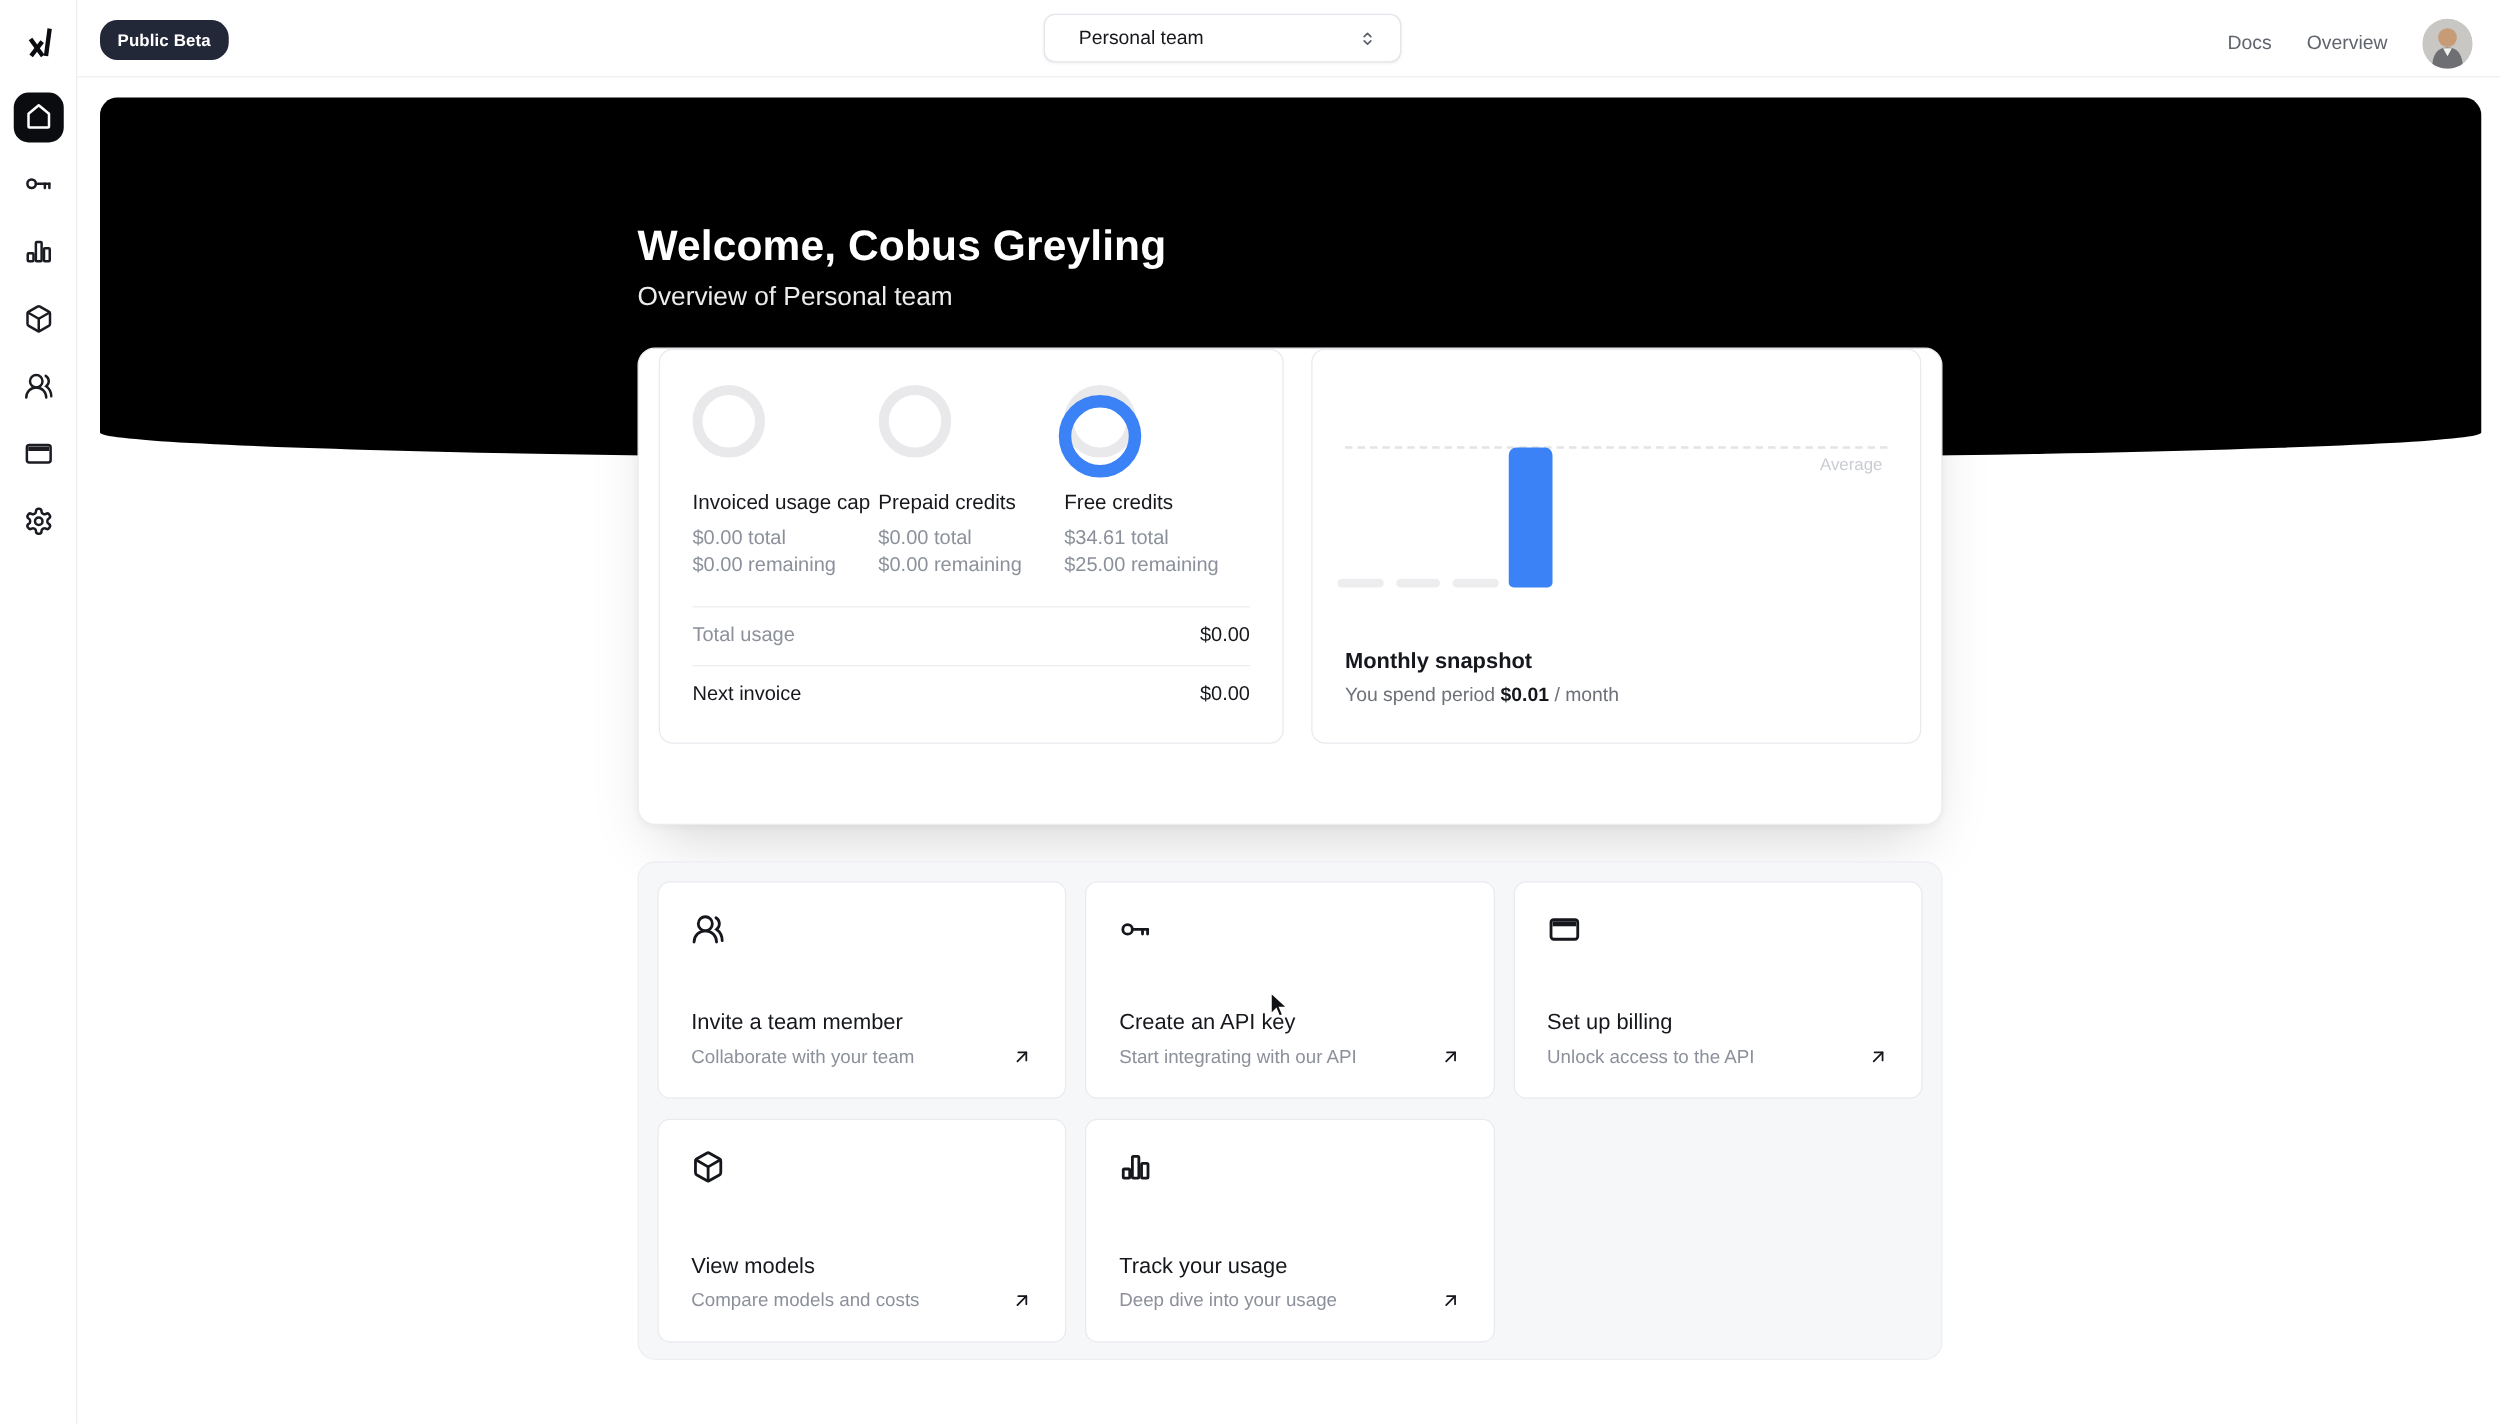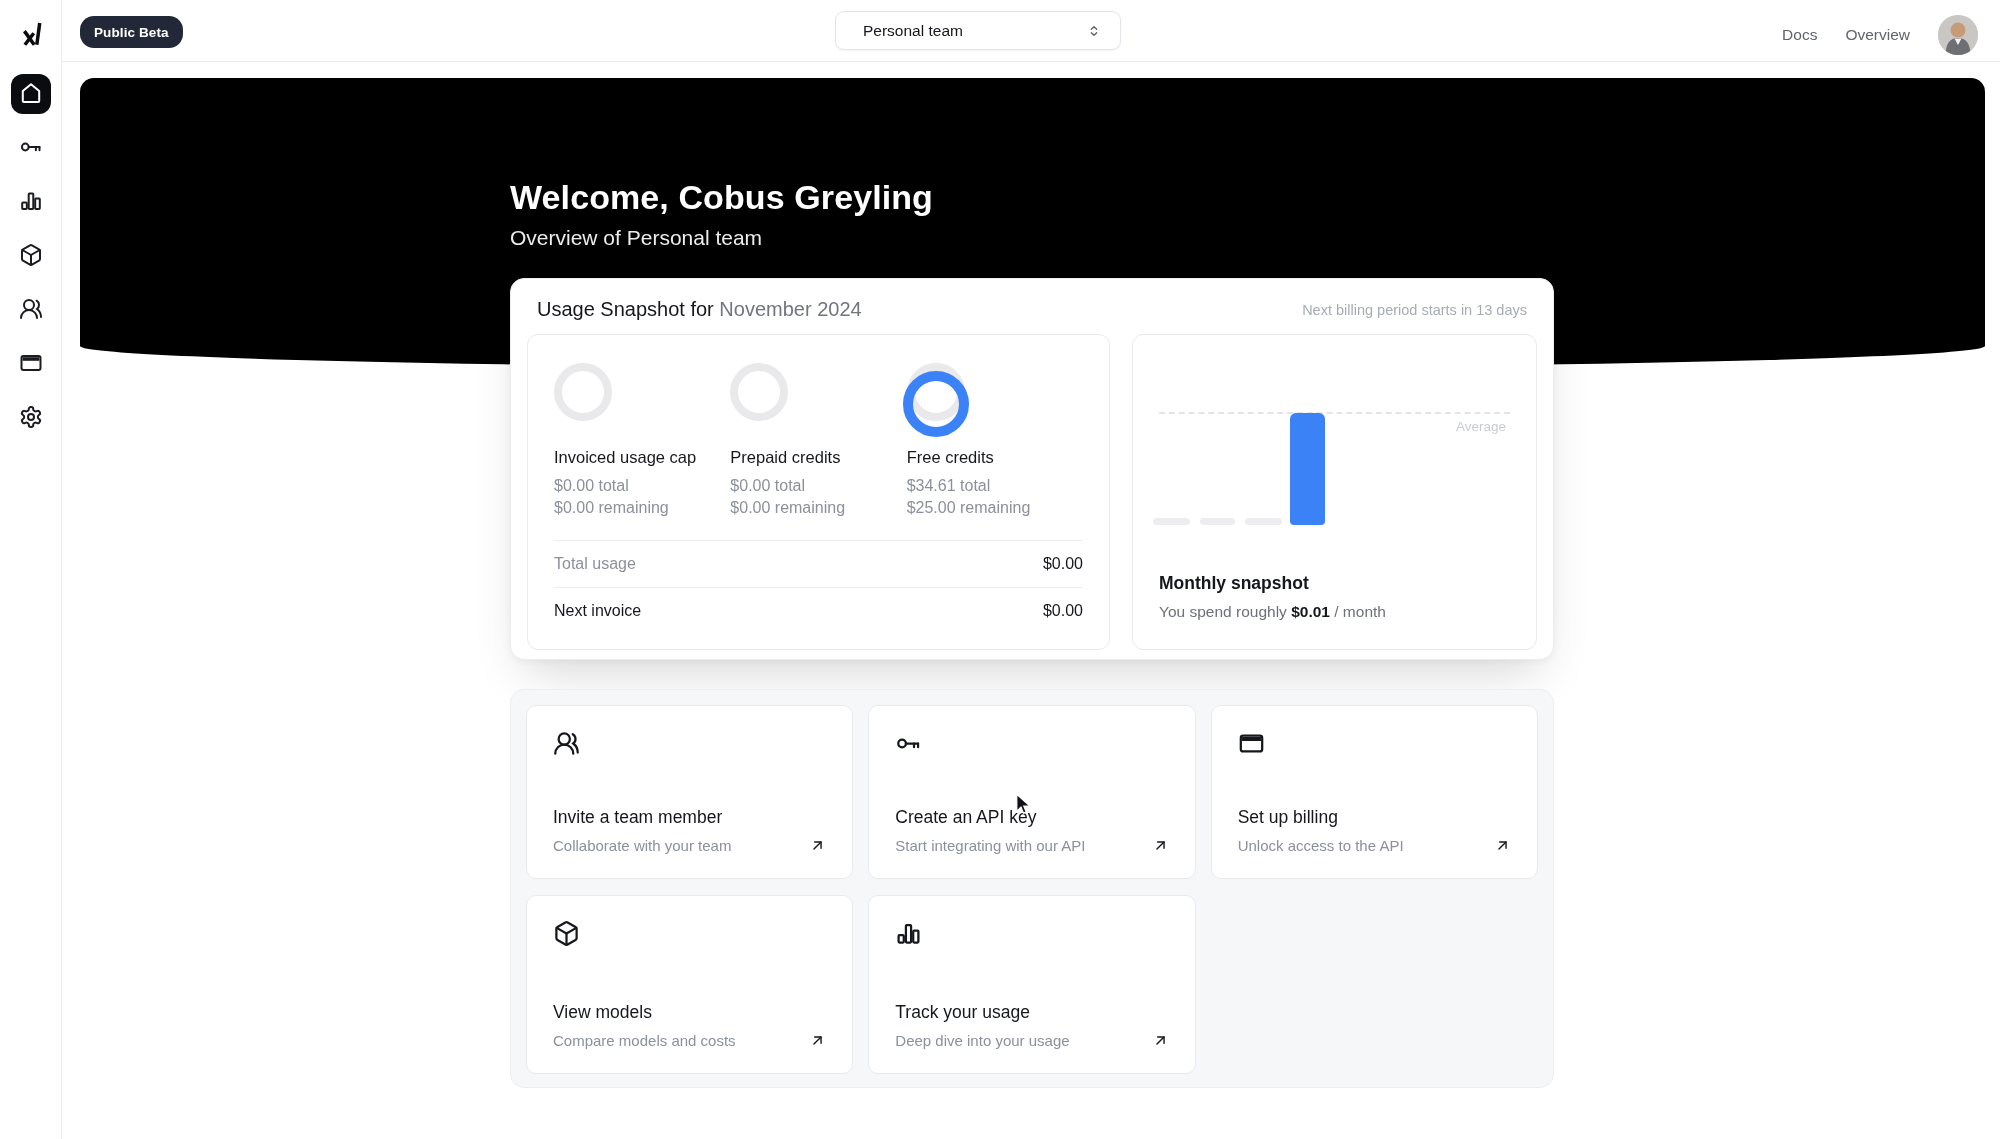--- a/index.html
+++ b/index.html
@@ -70,21 +70,21 @@
     position:absolute; left:448px; top:216px; width:1044px; height:382px;
     background:#fff; border:1px solid #ececf0; border-radius:14px;
     box-shadow:0 24px 48px -16px rgba(10,12,16,.18), 0 2px 6px rgba(10,12,16,.04);
   }
   .usage-head { display:flex; align-items:center; justify-content:space-between; padding:19px 26px 13px 26px; }
   .usage-title { font-size:20px; font-weight:500; color:#17181c; }
   .usage-title .period { color:#71757e; }
   .billing-note { font-size:14.5px; color:#a7abb3; }
   .usage-body { display:flex; gap:22px; padding:0 16px; }
   .subcard { background:#fff; border:1px solid #e9eaee; border-radius:11px; height:316px; }
-  .subcard.left { width:583px; padding:28px 26px 0 26px; }
+  .subcard.left { width:500px; padding:28px 26px 0 26px; }
   .subcard.right { flex:1; position:relative; }
 
   .meters { display:flex; }
   .meter { width:182px; }
   .ring-wrap { position:relative; width:58px; height:58px; }
   .ring { width:58px; height:58px; border:8px solid #e9e9ec; border-radius:50%; }
   .ring-accent {
     position:absolute; left:-4px; top:8px; width:66px; height:66px;
     border:10px solid var(--accent,#3b82f6); border-radius:50%;
   }
@@ -254,26 +254,20 @@
 
   <main class="main">
 
     <div class="banner"></div>
     <div class="hero">
       <h1>Welcome, Cobus Greyling</h1>
       <p>Overview of Personal team</p>
     </div>
 
     <section class="usage-card">
-      <div class="usage-head">
-        <div class="usage-title">
-          <span>Usage Snapshot for </span><span class="period">November 2024</span>
-        </div>
-        <div class="billing-note">Next billing period starts in 13 days</div>
-      </div>
       <div class="usage-body">
 
         <div class="subcard left">
           <div class="meters">
             <div class="meter">
               <div class="ring-wrap">
                   <div class="ring"></div>
                 </div>
               <div class="meter-label">Invoiced usage cap</div>
               <div class="meter-sub">
@@ -319,21 +313,21 @@
           <div class="avg-line"></div>
           <div class="avg-label">Average</div>
           <div class="bars">
               <div class="bar" style="left: 0px; width: 37px; height: 7px; background: rgb(237, 237, 239);"></div>
               <div class="bar" style="left: 47px; width: 35px; height: 7px; background: rgb(237, 237, 239);"></div>
               <div class="bar" style="left: 92px; width: 37px; height: 7px; background: rgb(237, 237, 239);"></div>
               <div class="bar accent" style="left: 137px; width: 35px; height: 112px; background: rgb(59, 130, 246);"></div>
             </div>
           <div class="monthly-title">Monthly snapshot</div>
           <div class="spend">
-            <span>You spend roughly </span><b>$0.01</b><span> / month</span>
+            <span>You spend period </span><b>$0.01</b><span> / month</span>
           </div>
         </div>
 
       </div>
     </section>
 
     <section class="actions">
 
       <button class="action-card">
         <span class="icon"><svg viewBox="0 0 24 24">

